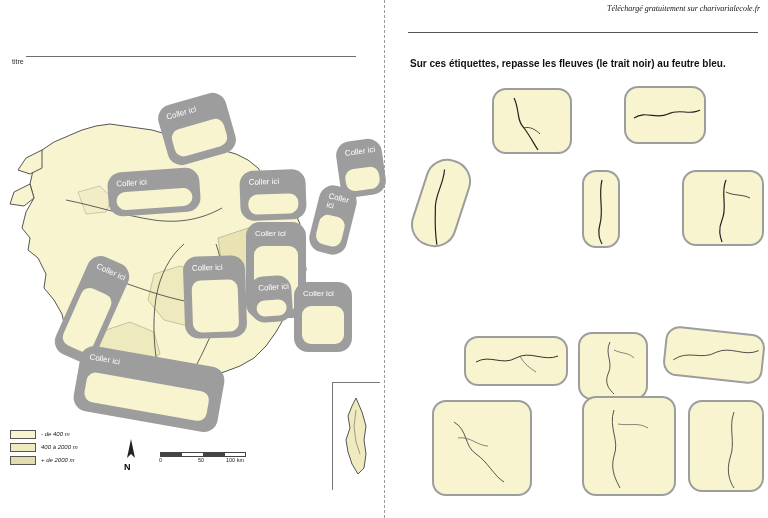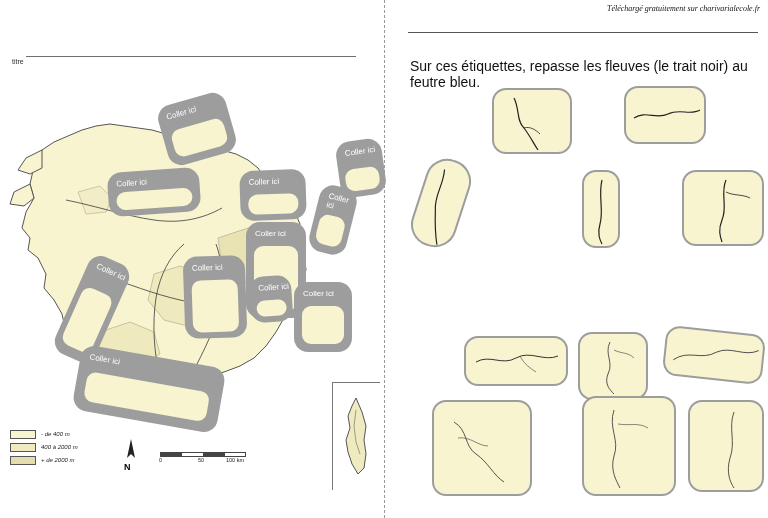--- a/index.html
+++ b/index.html
@@ -79,33 +79,33 @@
   }
   .coller .inner{
     position:absolute;
     background:#f7f4cf;
     border-radius:9px;
     border:0;
   }
   .coller .txt{position:relative;z-index:2;}
 
   
-  .right{position:absolute;left:392px;top:0;width:376px;height:422px;}
+  .right{position:absolute;left:392px;top:0;width:376px;height:422px;text-align:right;}
   .dl-note{
     position:absolute;right:8px;top:4px;
     font-size:8px;font-style:italic;color:#111;
     font-family:"Liberation Serif", serif;
   }
   .hrule{
     position:absolute;left:16px;top:32px;width:350px;height:0;
     border-bottom:1px solid #555;
   }
   .instr{
     position:absolute;
-    font-size:14px;color:#111;font-weight:normal;
+    font-size:10px;color:#111;font-weight:bold;
     font-family:"Liberation Sans", sans-serif;
   }
   .i1{left:18px;top:58px;}
   .i2{left:18px;top:310px;}
 
   .tile{
     position:absolute;
     border:2px solid #9d9d9d;
     background:#f7f4cf;
     box-sizing:border-box;

